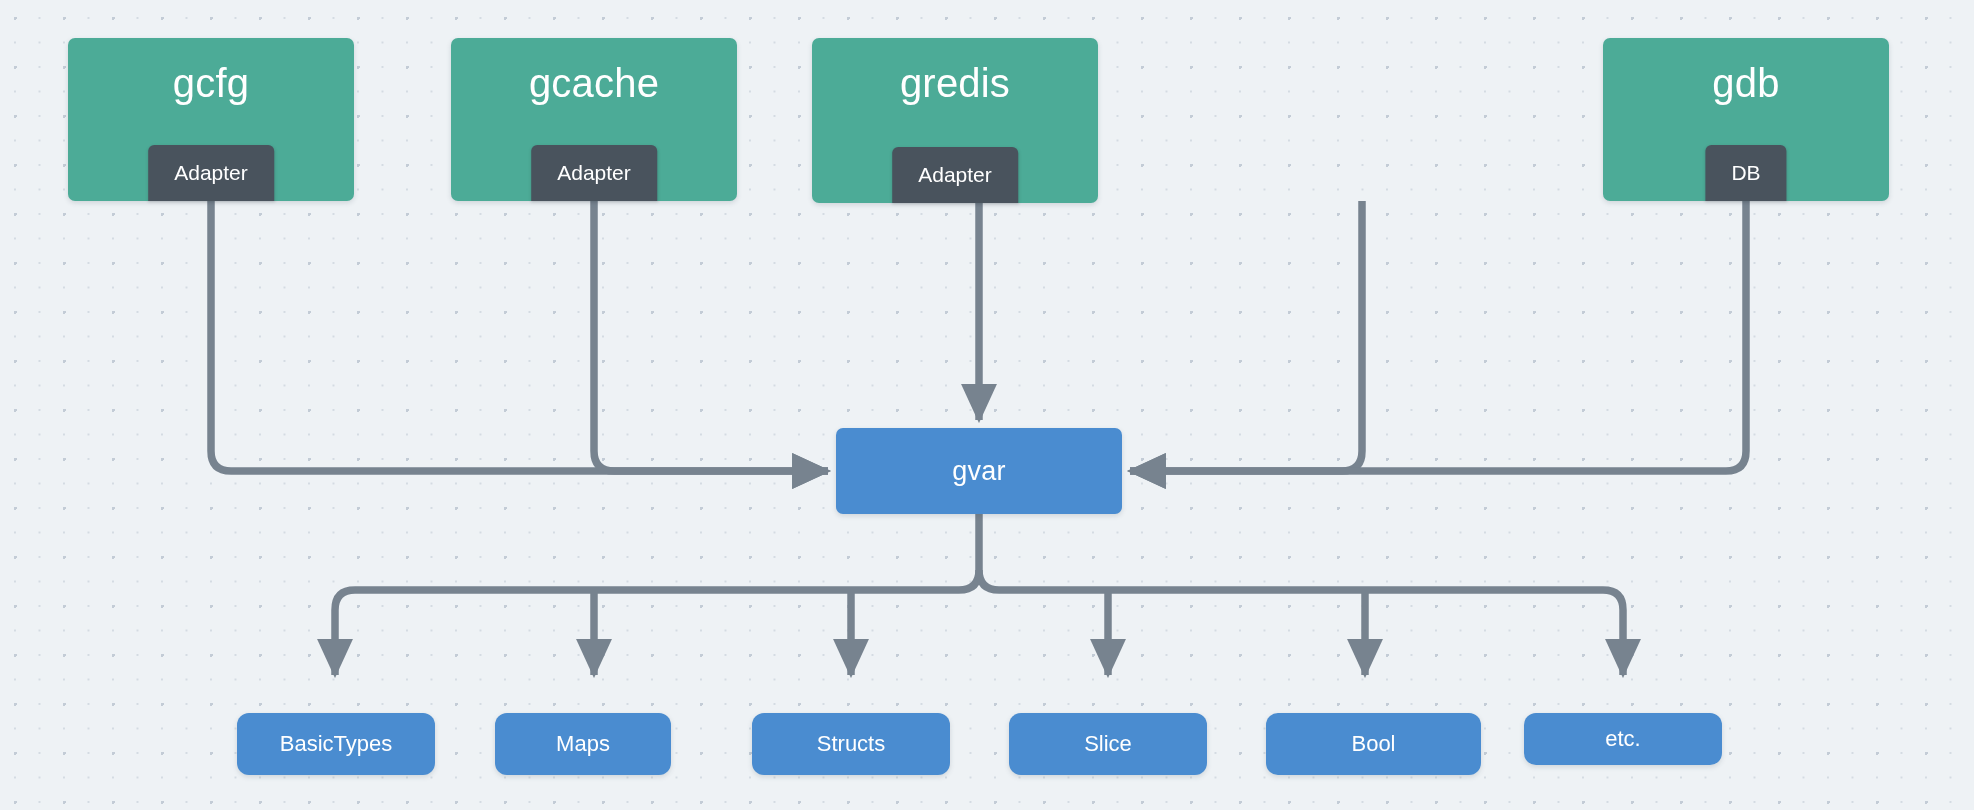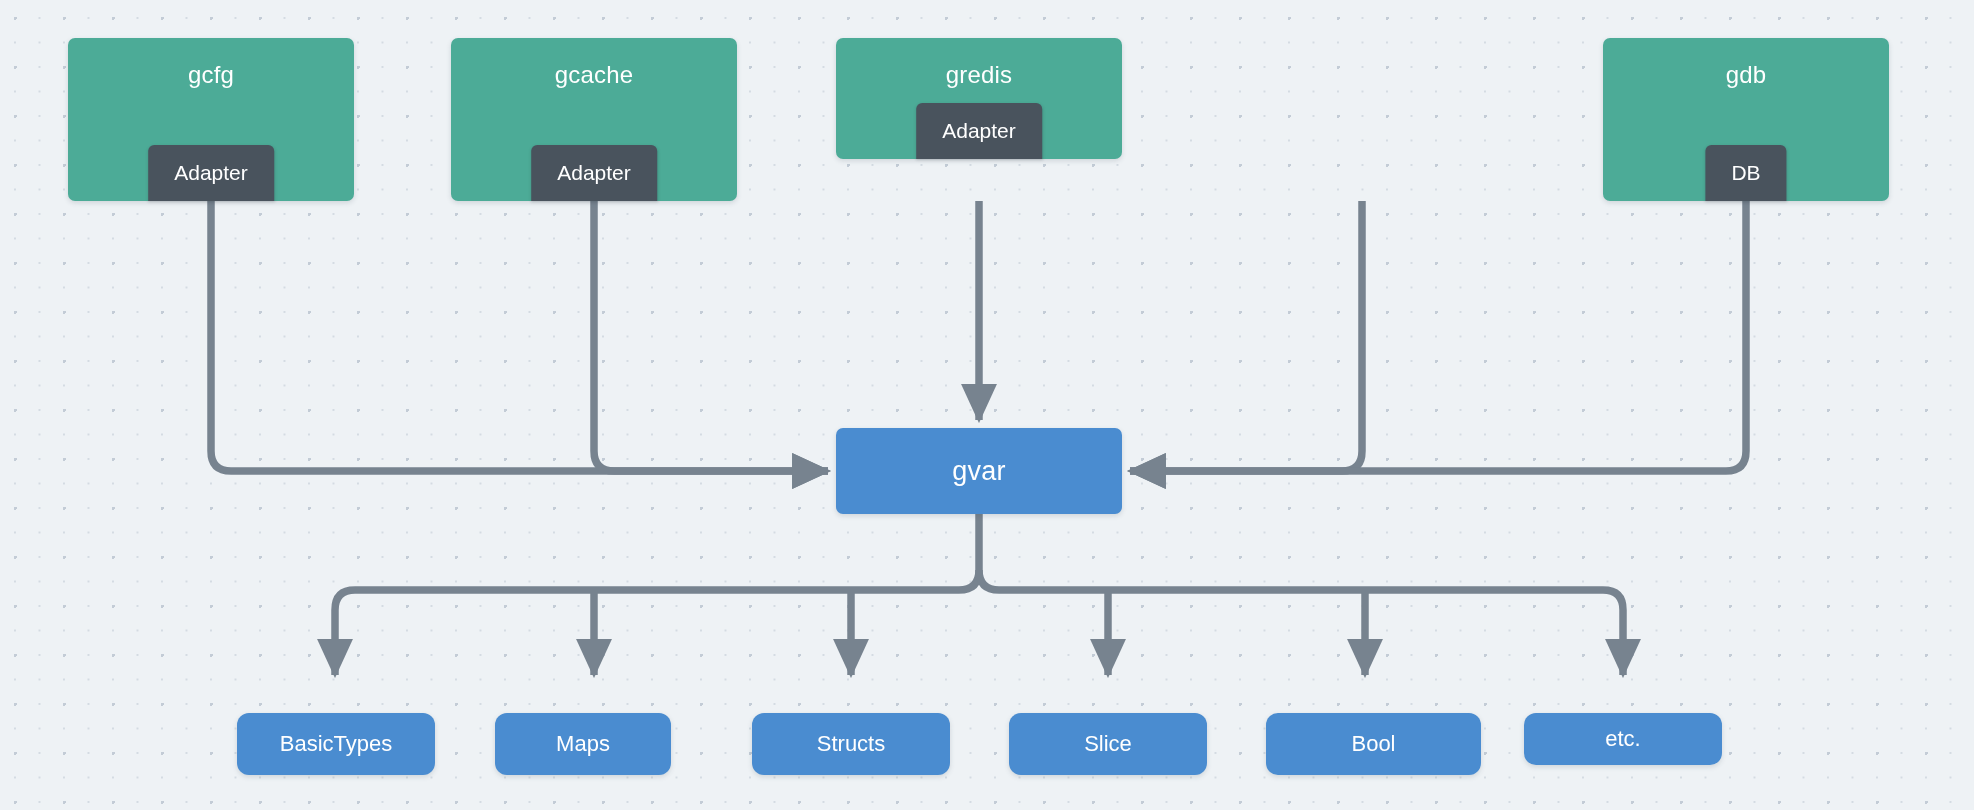--- a/index.html
+++ b/index.html
@@ -46,21 +46,21 @@
     box-shadow: 0 2px 5px rgba(60, 75, 90, 0.17);
   }
 
   .module-node {
     background: #4cab97;
     display: flex;
     flex-direction: column;
     align-items: center;
   }
   .module-title {
-    font-size: 24px;
+    font-size: 40px;
     line-height: 1;
     margin-top: 25px;
     font-weight: 400;
     letter-spacing: 0.2px;
     white-space: nowrap;
   }
   .module-sub {
     position: absolute;
     left: 50%;
     transform: translateX(-50%);
@@ -141,21 +141,21 @@
   <div class="node module-node" style="left:68px; top:38px; width:286px; height:163px;">
     <span class="module-title">gcfg</span>
     <span class="module-sub">Adapter</span>
   </div>
 
   <div class="node module-node" style="left:451px; top:38px; width:286px; height:163px;">
     <span class="module-title">gcache</span>
     <span class="module-sub">Adapter</span>
   </div>
 
-  <div class="node module-node" style="left:836px; top:38px; width:286px; height:121px;">
+  <div class="node module-node" style="left:812px; top:38px; width:286px; height:165px;">
     <span class="module-title">gredis</span>
     <span class="module-sub">Adapter</span>
   </div>
 
 
   <div class="node module-node" style="left:1603px; top:38px; width:286px; height:163px;">
     <span class="module-title">gdb</span>
     <span class="module-sub">DB</span>
   </div>
 

